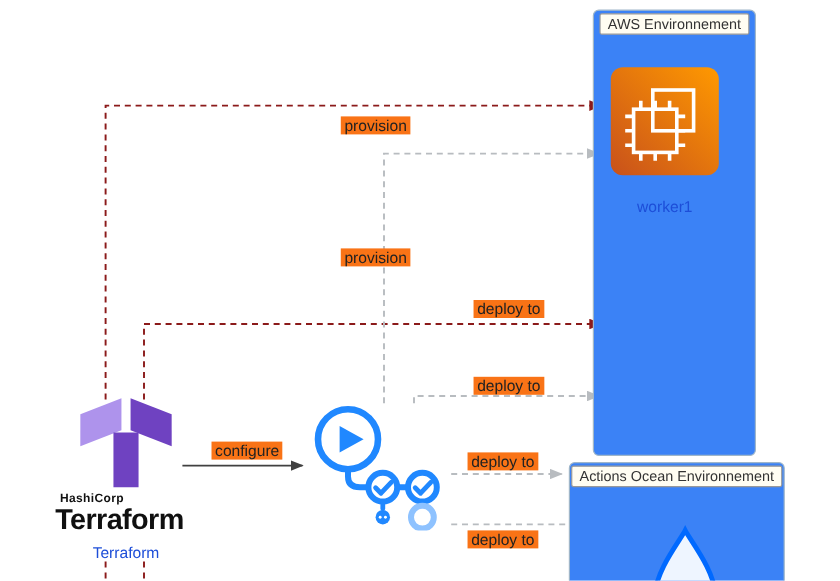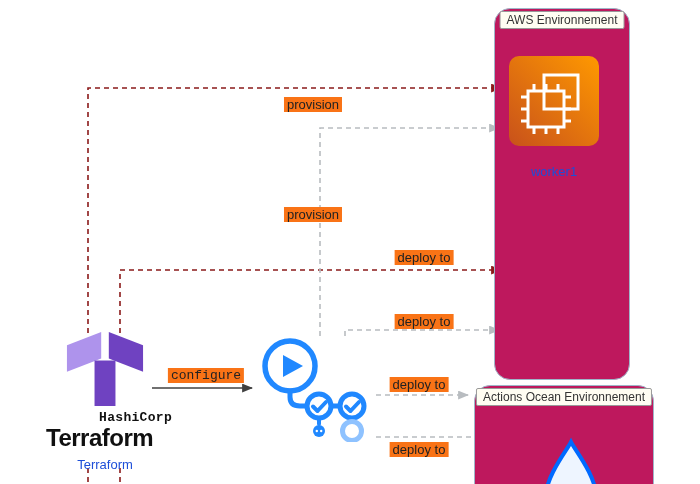--- a/index.html
+++ b/index.html
@@ -1,30 +1,30 @@
 <!DOCTYPE html>
 <html style="--provision-edge: #8b1a1a; --deploy-edge: #b8bcc0; --configure-edge: #404040; --aws-gradient-start: #c8511b; --aws-gradient-end: #ff9900; --terraform-light: #ae93ec; --terraform-dark: #6f42c1; --github-blue: #2088ff; --github-blue-light: #8ec2ff; --do-blue: #0069ff; --cluster-border: #9fb6c9;"><head>
 <meta charset="utf-8">
 <style>
   html,body{margin:0;padding:0;background:#fff;}
   .page{position:relative;width:700px;height:484px;background:#ffffff;overflow:hidden;
         font-family:"Liberation Sans", sans-serif;color:#111;}
   
-  .cluster{position:absolute;border:1px solid var(--cluster-border,#9fb6c9);border-radius:16px;background:#be185d;}
+  .cluster{position:absolute;border:1px solid var(--cluster-border,#9fb6c9);border-radius:5px;background:#3b82f6;}
   .cluster-label{position:absolute;top:2px;left:50%;transform:translateX(-50%);
         font-size:12px;color:#333;background:#fffdf2;border:1px solid #999;
         padding:1px 6px;white-space:nowrap;border-radius:2px;}
   
   .worker{position:absolute;width:92px;text-align:center;}
   .node-label{font-size:13px;color:#1d4ed8;margin-top:13px;}
   .gh-node{position:absolute;left:258px;top:336px;width:120px;text-align:center;}
   .gh-node .node-label{margin-top:2px;}
   .tf-node{position:absolute;left:38px;top:330px;width:134px;}
   .tf-mark{display:block;margin:0 auto;}
-  .tf-hashicorp{font-size:13px;font-weight:bold;letter-spacing:.3px;text-align:right;padding-left:12px;margin-top:2px;font-family:Liberation Mono, monospace;}
+  .tf-hashicorp{font-size:10px;font-weight:bold;letter-spacing:.3px;text-align:left;padding-left:12px;margin-top:2px;}
   .tf-wordmark{font-size:24px;font-weight:bold;letter-spacing:-0.5px;line-height:1.05;text-align:left;padding-left:8px;color:#101010;}
   .tf-caption{font-size:13px;text-align:center;margin-top:7px;}
   
   svg.overlay{position:absolute;left:0;top:0;pointer-events:none;}
   .dash-red{stroke:var(--provision-edge,#8b1a1a);stroke-width:1.6;stroke-dasharray:5 4;fill:none;}
   .dash-gray{stroke:var(--deploy-edge,#b8bcc0);stroke-width:1.6;stroke-dasharray:5 4;fill:none;}
   .solid-dark{stroke:var(--configure-edge,#404040);stroke-width:1.6;fill:none;}
   .edge-label{position:absolute;transform:translateX(-50%);font-size:13px;color:#222;
         background:#f97316;padding:0 3px;white-space:nowrap;}
   .aws-s1{stop-color:var(--aws-gradient-start,#c8511b);}
@@ -117,21 +117,21 @@
         <path d="M86,70.5 l4.5,4.5 l8.5,-9" stroke-width="4"></path>
         <path d="M59,82 L59,88" stroke-width="4"></path>
         <circle cx="59" cy="95" r="6" style="fill:var(--github-blue,#2088ff)" stroke="none"></circle>
         <circle cx="56.8" cy="95" r="1.2" fill="#ffffff" stroke="none"></circle>
         <circle cx="61.2" cy="95" r="1.2" fill="#ffffff" stroke="none"></circle>
         <circle cx="92" cy="95" r="9.5" fill="#ffffff" style="stroke:var(--github-blue-light,#8ec2ff)"></circle>
       </g>
     </svg>
   </div>
 
-  <div class="edge-label" style="left:206px;top:368px;font-family:Liberation Mono, monospace;">configure</div>
+  <div class="edge-label" style="left:206px;top:368px;">configure</div>
   <div class="edge-label" style="left:313px;top:97px;">provision</div>
   <div class="edge-label" style="left:313px;top:207px;">provision</div>
   <div class="edge-label" style="left:424px;top:250px;">deploy to</div>
   <div class="edge-label" style="left:424px;top:314px;">deploy to</div>
   <div class="edge-label" style="left:419px;top:377px;">deploy to</div>
   <div class="edge-label" style="left:419px;top:442px;">deploy to</div>
 
 </div>
 
 </body></html>

